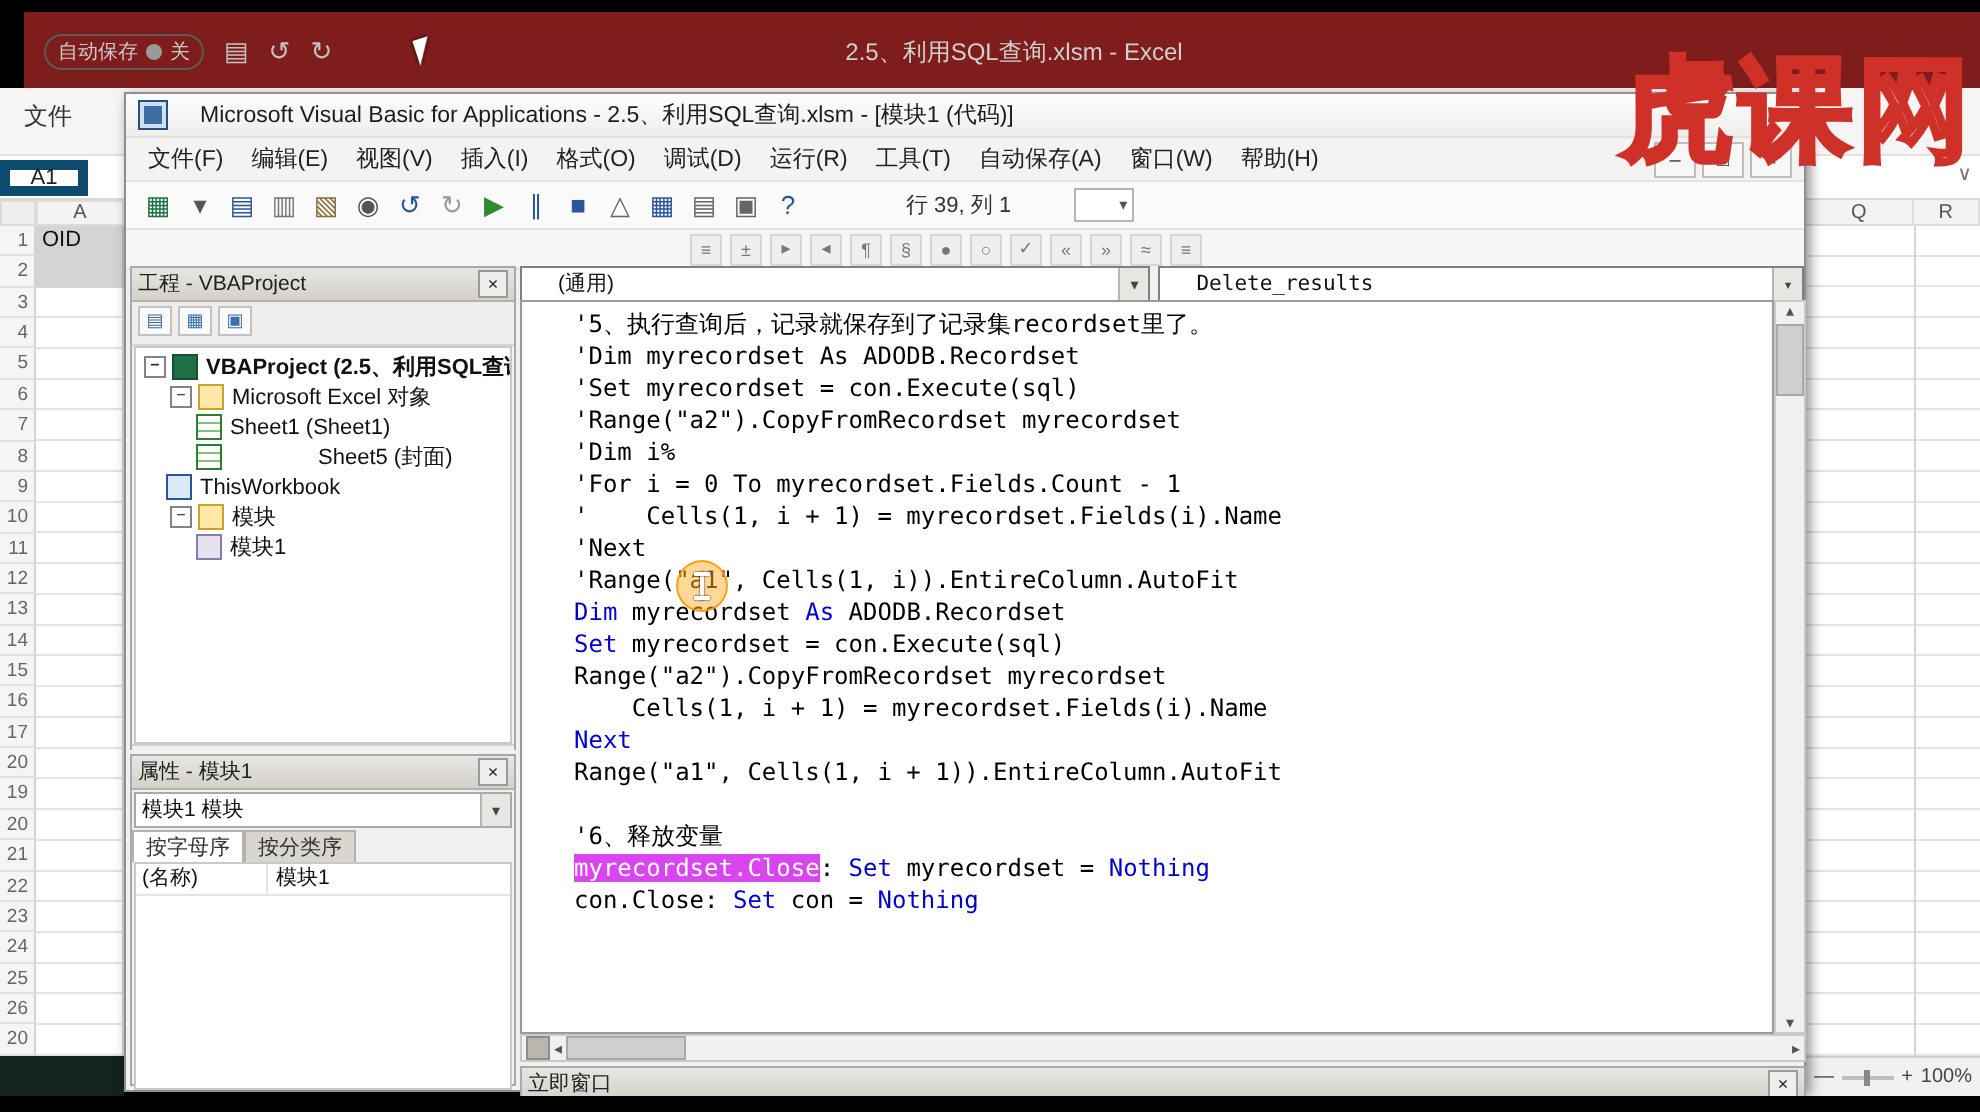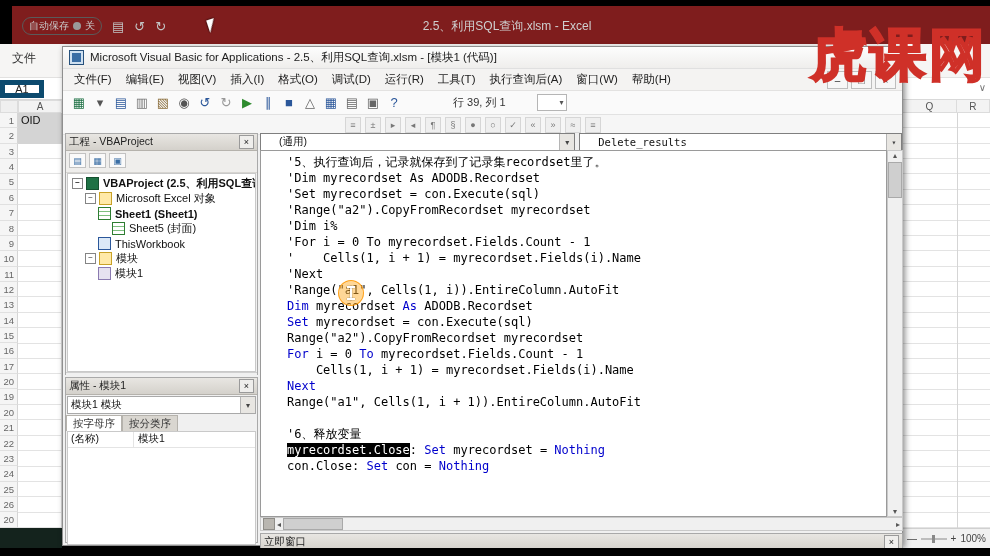--- a/index.html
+++ b/index.html
@@ -49,21 +49,21 @@
   #right-grid-v{left:957px;top:113px;width:1px;height:415px;background:#d5d5d5}
   #xl-zoombar{left:903px;top:528px;width:87px;height:20px;background:#f1f1f1;border-top:1px solid #d0d0d0;
       display:flex;align-items:center;justify-content:flex-end;gap:4px;padding:0 4px;font-size:10px;color:#444}
   .zoom-track{width:26px;height:2px;background:#bdbdbd;position:relative}
   .zoom-thumb{position:absolute;left:11px;top:-3px;width:3px;height:8px;background:#888}
 
   
   #vba{left:62px;top:46px;width:841px;height:500px;background:#f0f0f0;border:1px solid #8f8f8f;
       box-shadow:2px 2px 6px rgba(0,0,0,.45);z-index:10}
   #vba-titlebar{left:0;top:0;width:839px;height:22px;background:linear-gradient(#fdfdfd,#efeeec);
-      border-bottom:1px solid #e0e0e0;display:flex;align-items:center;gap:6px;padding-left:6px}
+      border-bottom:1px solid #e0e0e0;display:flex;align-items:center;gap:16px;padding-left:6px}
   #vba-appicon{width:13px;height:13px;background:#3a6ea5;border:1px solid #27517c;display:inline-block;
       box-shadow:inset 0 0 0 2px #cfe0f0}
   #vba-title{font-size:11.5px;color:#1c1c1c}
   #vba-menubar{left:0;top:22px;width:839px;height:22px;background:#f4f3f2;border-bottom:1px solid #e3e2e1;
       display:flex;align-items:center;padding-left:4px}
   .menu-item{font-size:11.5px;color:#222;padding:2px 7px;cursor:default}
   #vba-winctrls{position:absolute;right:6px;top:2px;display:flex;gap:3px}
   .winctl{width:19px;height:16px;border:1px solid #bdbdbd;background:#f7f7f7;font-size:10px;color:#333;
       display:flex;align-items:center;justify-content:center}
 
@@ -120,21 +120,21 @@
   .code-combo{height:16px;background:#fff;border:1px solid #7f7f7f;font-size:10.5px;color:#111;
       display:flex;align-items:center;justify-content:space-between;padding-left:18px}
   #combo-general{width:314px}
   #combo-proc{width:322px;font-family:"DejaVu Sans Mono",monospace}
   #code-area{left:197px;top:103px;width:627px;height:367px;background:#fff;border:1px solid #9a9a9a;overflow:hidden}
   #code-lines{padding:3px 0 0 26px;font-family:"DejaVu Sans Mono","Liberation Mono",monospace;font-size:12px}
   .codeline{height:16px;line-height:16px;white-space:pre}
   .seg-cm{color:#000000}
   .seg-kw{color:#0000cc}
   .seg-tx{color:#000}
-  .seg-sel{background:#000000;color:#fff}
+  .seg-sel{background:#d946ef;color:#fff}
 
   #code-vscroll{left:824px;top:103px;width:16px;height:367px;background:#f0f0f0;border:1px solid #c9c9c9;
       display:flex;flex-direction:column;align-items:center;justify-content:space-between;font-size:8px;color:#555}
   .vthumb{width:12px;height:34px;background:#cfcfcf;border:1px solid #a9a9a9;margin-top:2px}
   .vs-spacer{flex:1}
   #code-hscroll{left:197px;top:470px;width:643px;height:14px;background:#f0f0f0;border:1px solid #c9c9c9;
       display:flex;align-items:center;font-size:8px;color:#555;gap:2px;padding:0 2px}
   .hsplit{width:10px;height:10px;background:#b9b6b0;border:1px solid #8f8d88}
   .hthumb{width:58px;height:10px;background:#cfcfcf;border:1px solid #a9a9a9}
   .htrack{flex:1}
@@ -242,21 +242,21 @@
   <div class="abs" id="vba-menubar">
     <span id="menu-items" style="display:flex">
         <span class="menu-item">文件(F)</span>
         <span class="menu-item">编辑(E)</span>
         <span class="menu-item">视图(V)</span>
         <span class="menu-item">插入(I)</span>
         <span class="menu-item">格式(O)</span>
         <span class="menu-item">调试(D)</span>
         <span class="menu-item">运行(R)</span>
         <span class="menu-item">工具(T)</span>
-        <span class="menu-item">执行查询后(A)</span>
+        <span class="menu-item">自动保存(A)</span>
         <span class="menu-item">窗口(W)</span>
         <span class="menu-item">帮助(H)</span>
       </span>
     <span id="vba-winctrls">
       <span class="winctl">–</span>
       <span class="winctl">□</span>
       <span class="winctl">×</span>
     </span>
   </div>
 
@@ -313,29 +313,29 @@
         <div class="tree-row bold" style="padding-left: 4px;">
           <span class="expander">−</span>
           <span class="tree-ico ico-project"></span>
           <span>VBAProject (2.5、利用SQL查询.xlsm)</span>
         </div>
         <div class="tree-row" style="padding-left: 17px;">
           <span class="expander">−</span>
           <span class="tree-ico ico-folder"></span>
           <span>Microsoft Excel 对象</span>
         </div>
-        <div class="tree-row" style="padding-left: 30px; font-weight: bold;">
+        <div class="tree-row" style="padding-left: 30px;">
           <span class="tree-ico ico-sheet"></span>
           <span>Sheet1 (Sheet1)</span>
         </div>
-        <div class="tree-row" style="padding-left: 44px;">
+        <div class="tree-row" style="padding-left: 30px; gap: 44px;">
           <span class="tree-ico ico-sheet"></span>
           <span>Sheet5 (封面)</span>
         </div>
-        <div class="tree-row" style="padding-left: 30px;">
+        <div class="tree-row" style=" margin-left: 15px;">
           <span class="tree-ico ico-workbook"></span>
           <span>ThisWorkbook</span>
         </div>
         <div class="tree-row" style="padding-left: 17px;">
           <span class="expander">−</span>
           <span class="tree-ico ico-folder"></span>
           <span>模块</span>
         </div>
         <div class="tree-row" style="padding-left: 30px;">
           <span class="tree-ico ico-module"></span>
@@ -387,21 +387,20 @@
         <div class="codeline"><span class="seg-cm">'Set myrecordset = con.Execute(sql)</span></div>
         <div class="codeline"><span class="seg-cm">'Range("a2").CopyFromRecordset myrecordset</span></div>
         <div class="codeline"><span class="seg-cm">'Dim i%</span></div>
         <div class="codeline"><span class="seg-cm">'For i = 0 To myrecordset.Fields.Count - 1</span></div>
         <div class="codeline"><span class="seg-cm">'    Cells(1, i + 1) = myrecordset.Fields(i).Name</span></div>
         <div class="codeline"><span class="seg-cm">'Next</span></div>
         <div class="codeline"><span class="seg-cm">'Range("a1", Cells(1, i)).EntireColumn.AutoFit</span></div>
         <div class="codeline"><span class="seg-kw">Dim </span><span class="seg-tx">myrecordset </span><span class="seg-kw">As </span><span class="seg-tx">ADODB.Recordset</span></div>
         <div class="codeline"><span class="seg-kw">Set </span><span class="seg-tx">myrecordset = con.Execute(sql)</span></div>
         <div class="codeline"><span class="seg-tx">Range("a2").CopyFromRecordset myrecordset</span></div>
-        <div class="codeline"><span class="seg-kw">For </span><span class="seg-tx">i = 0 </span><span class="seg-kw">To </span><span class="seg-tx">myrecordset.Fields.Count - 1</span></div>
         <div class="codeline"><span class="seg-tx">    Cells(1, i + 1) = myrecordset.Fields(i).Name</span></div>
         <div class="codeline"><span class="seg-kw">Next</span></div>
         <div class="codeline"><span class="seg-tx">Range("a1", Cells(1, i + 1)).EntireColumn.AutoFit</span></div>
         <div class="codeline"><span class="seg-tx"></span></div>
         <div class="codeline"><span class="seg-cm">'6、释放变量</span></div>
         <div class="codeline"><span class="seg-sel">myrecordset.Close</span><span class="seg-tx">: </span><span class="seg-kw">Set </span><span class="seg-tx">myrecordset = </span><span class="seg-kw">Nothing</span></div>
         <div class="codeline"><span class="seg-tx">con.Close: </span><span class="seg-kw">Set </span><span class="seg-tx">con = </span><span class="seg-kw">Nothing</span></div>
       </div>
   </div>
 

